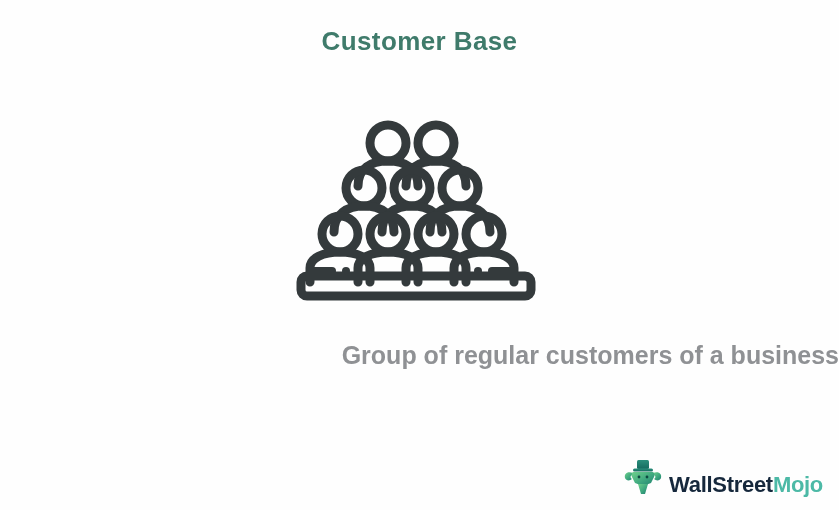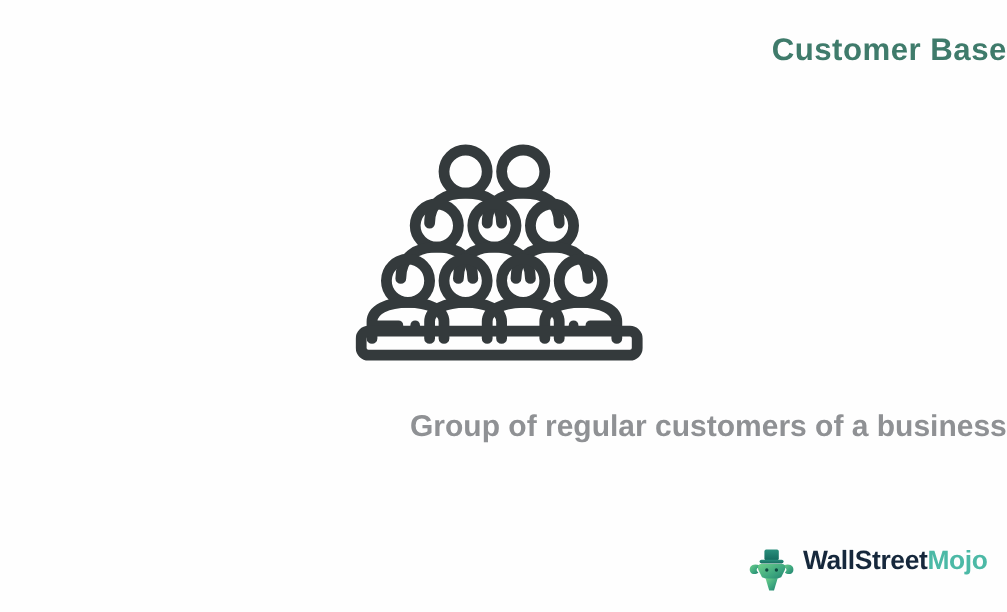--- a/index.html
+++ b/index.html
@@ -17,21 +17,21 @@
     background: #fefefe;
     overflow: hidden;
   }
 
   
   .slide-title {
     position: absolute;
     top: 26px;
     left: 0;
     width: 839px;
-    text-align: right;
+    text-align: center;
     font-size: 26px;
     font-weight: bold;
     letter-spacing: 0.4px;
     color: #3f7b6b;
     font-family: "Liberation Sans", sans-serif;
     white-space: nowrap;
   }
 
   
   .icon-wrap {
@@ -61,21 +61,21 @@
     white-space: nowrap;
   }
 
   
   .logo {
     position: absolute;
     right: 16px;
     bottom: 14px;
     height: 40px;
     display: flex;
-    align-items: flex-start;
+    align-items: flex-end;
     gap: 6px;
   }
   .logo-mark {
     width: 40px;
     height: 38px;
     flex: 0 0 auto;
   }
   .logo-mark svg {
     display: block;
     width: 40px;

